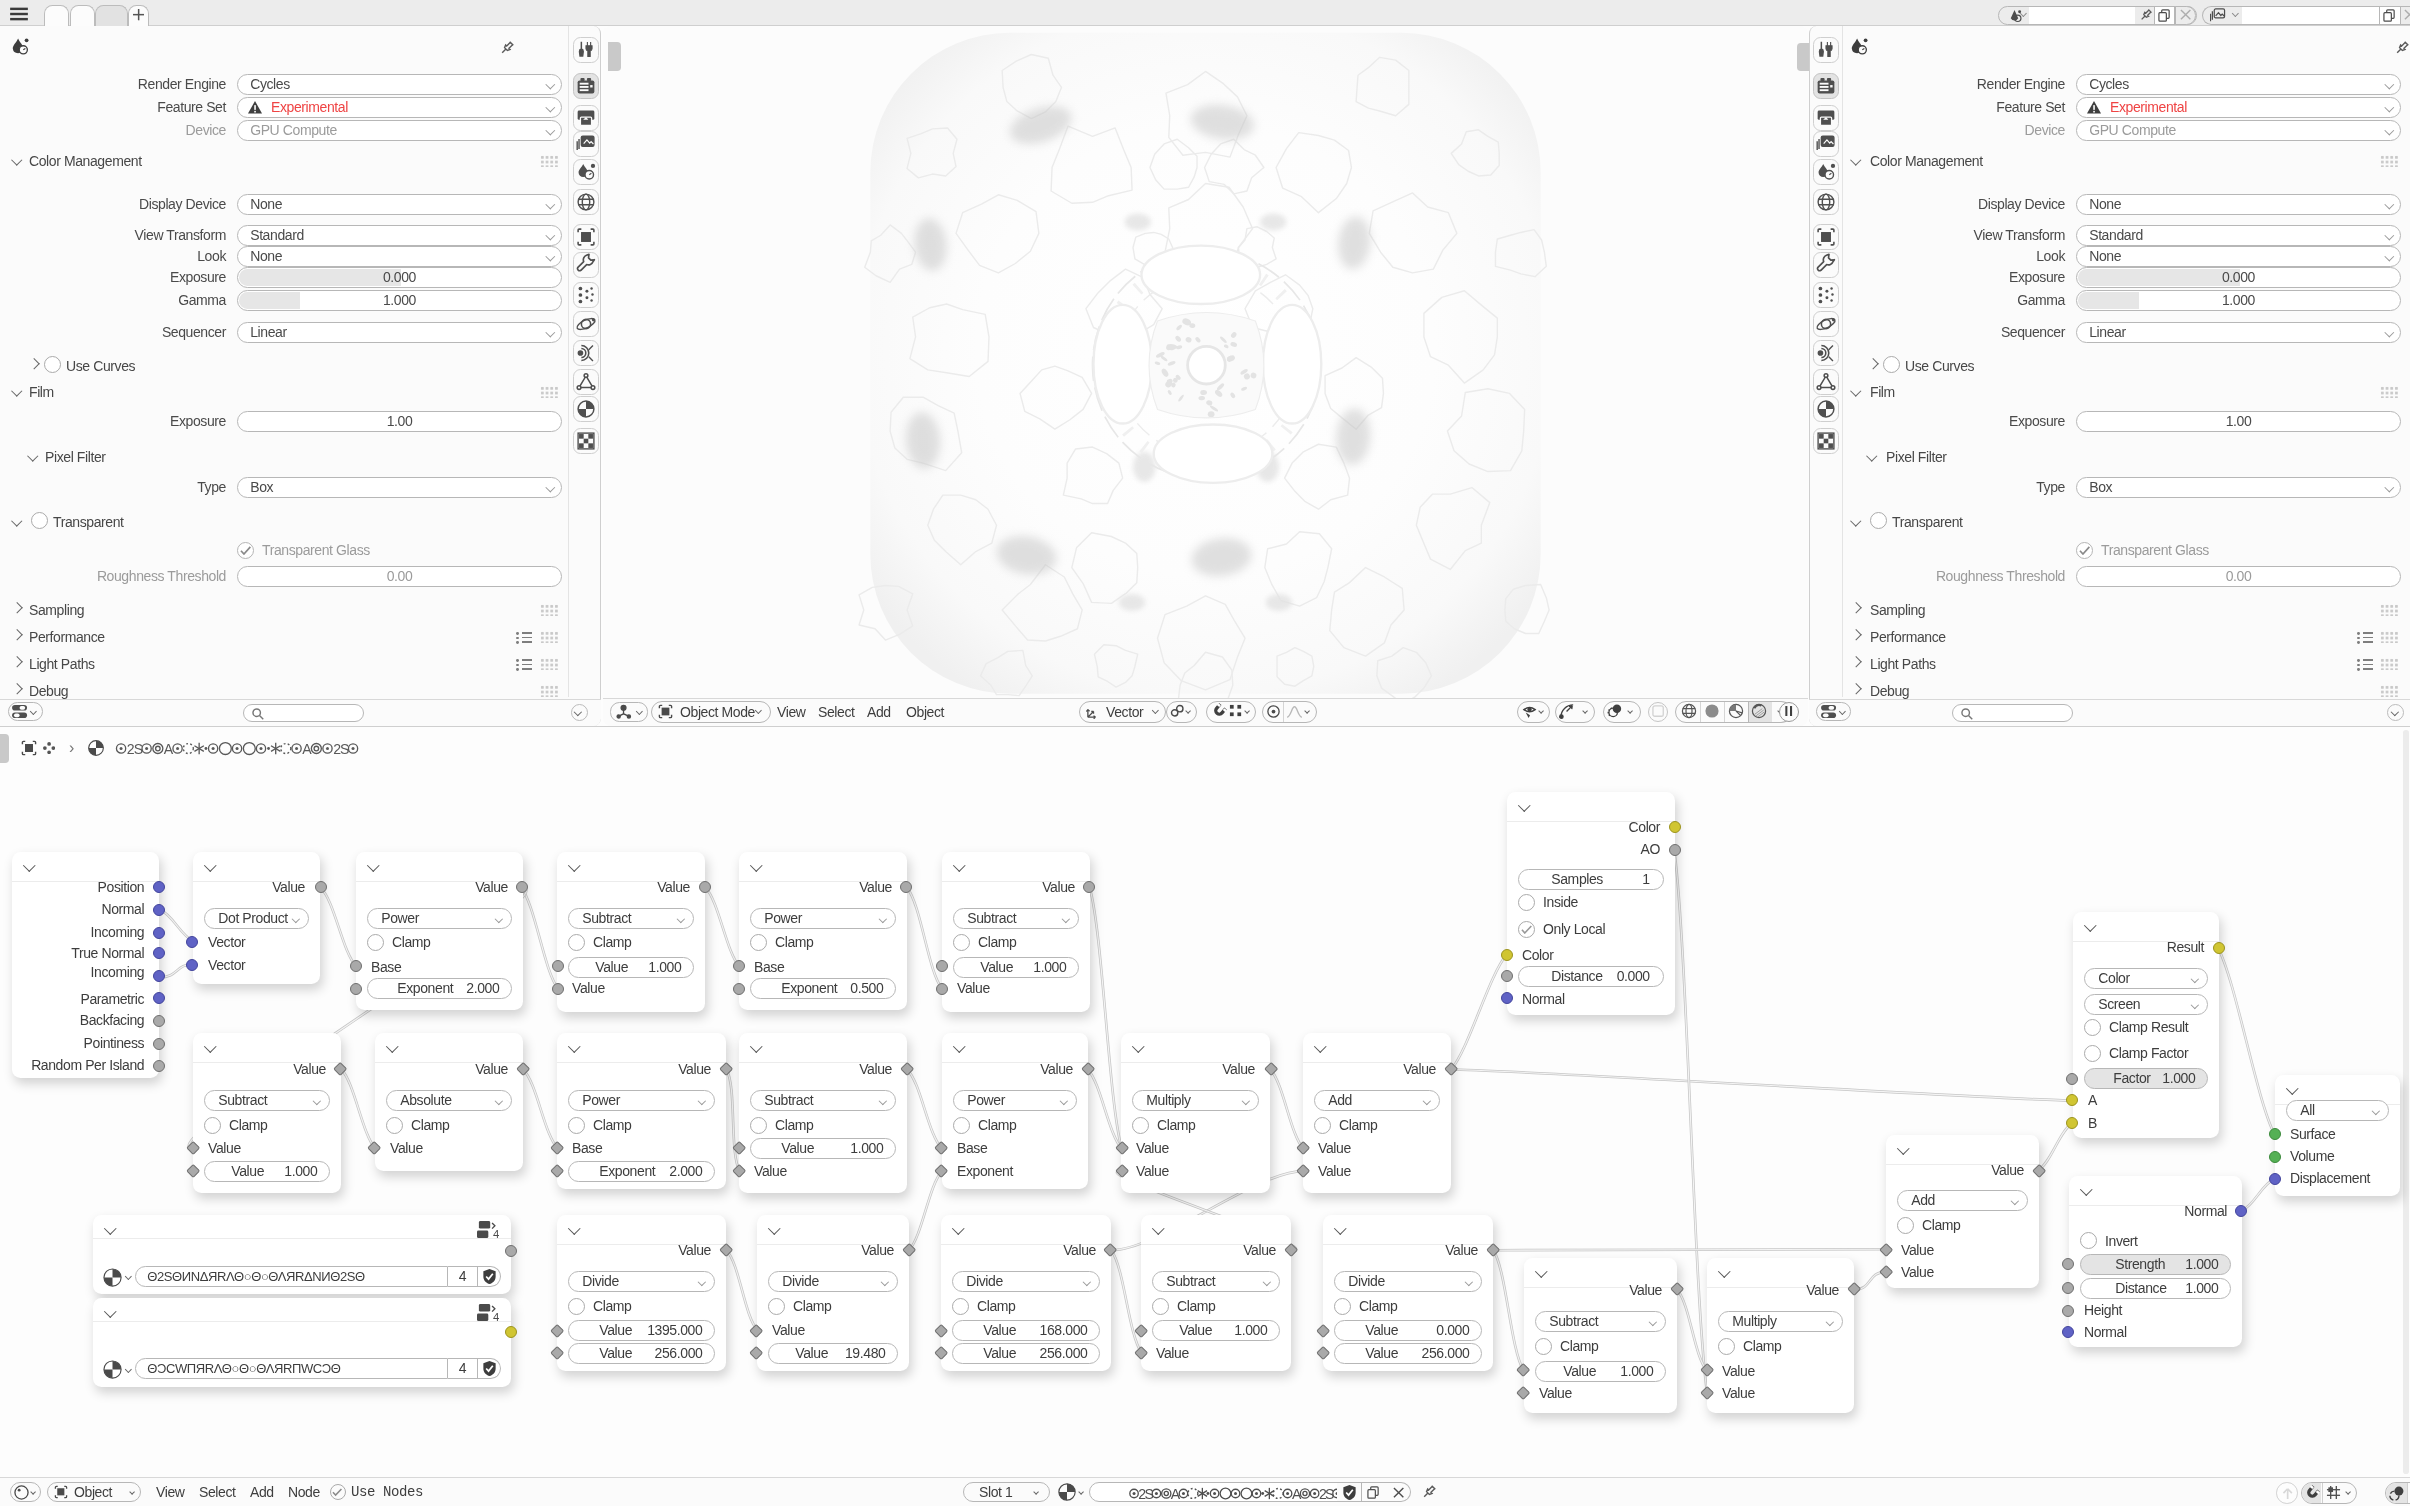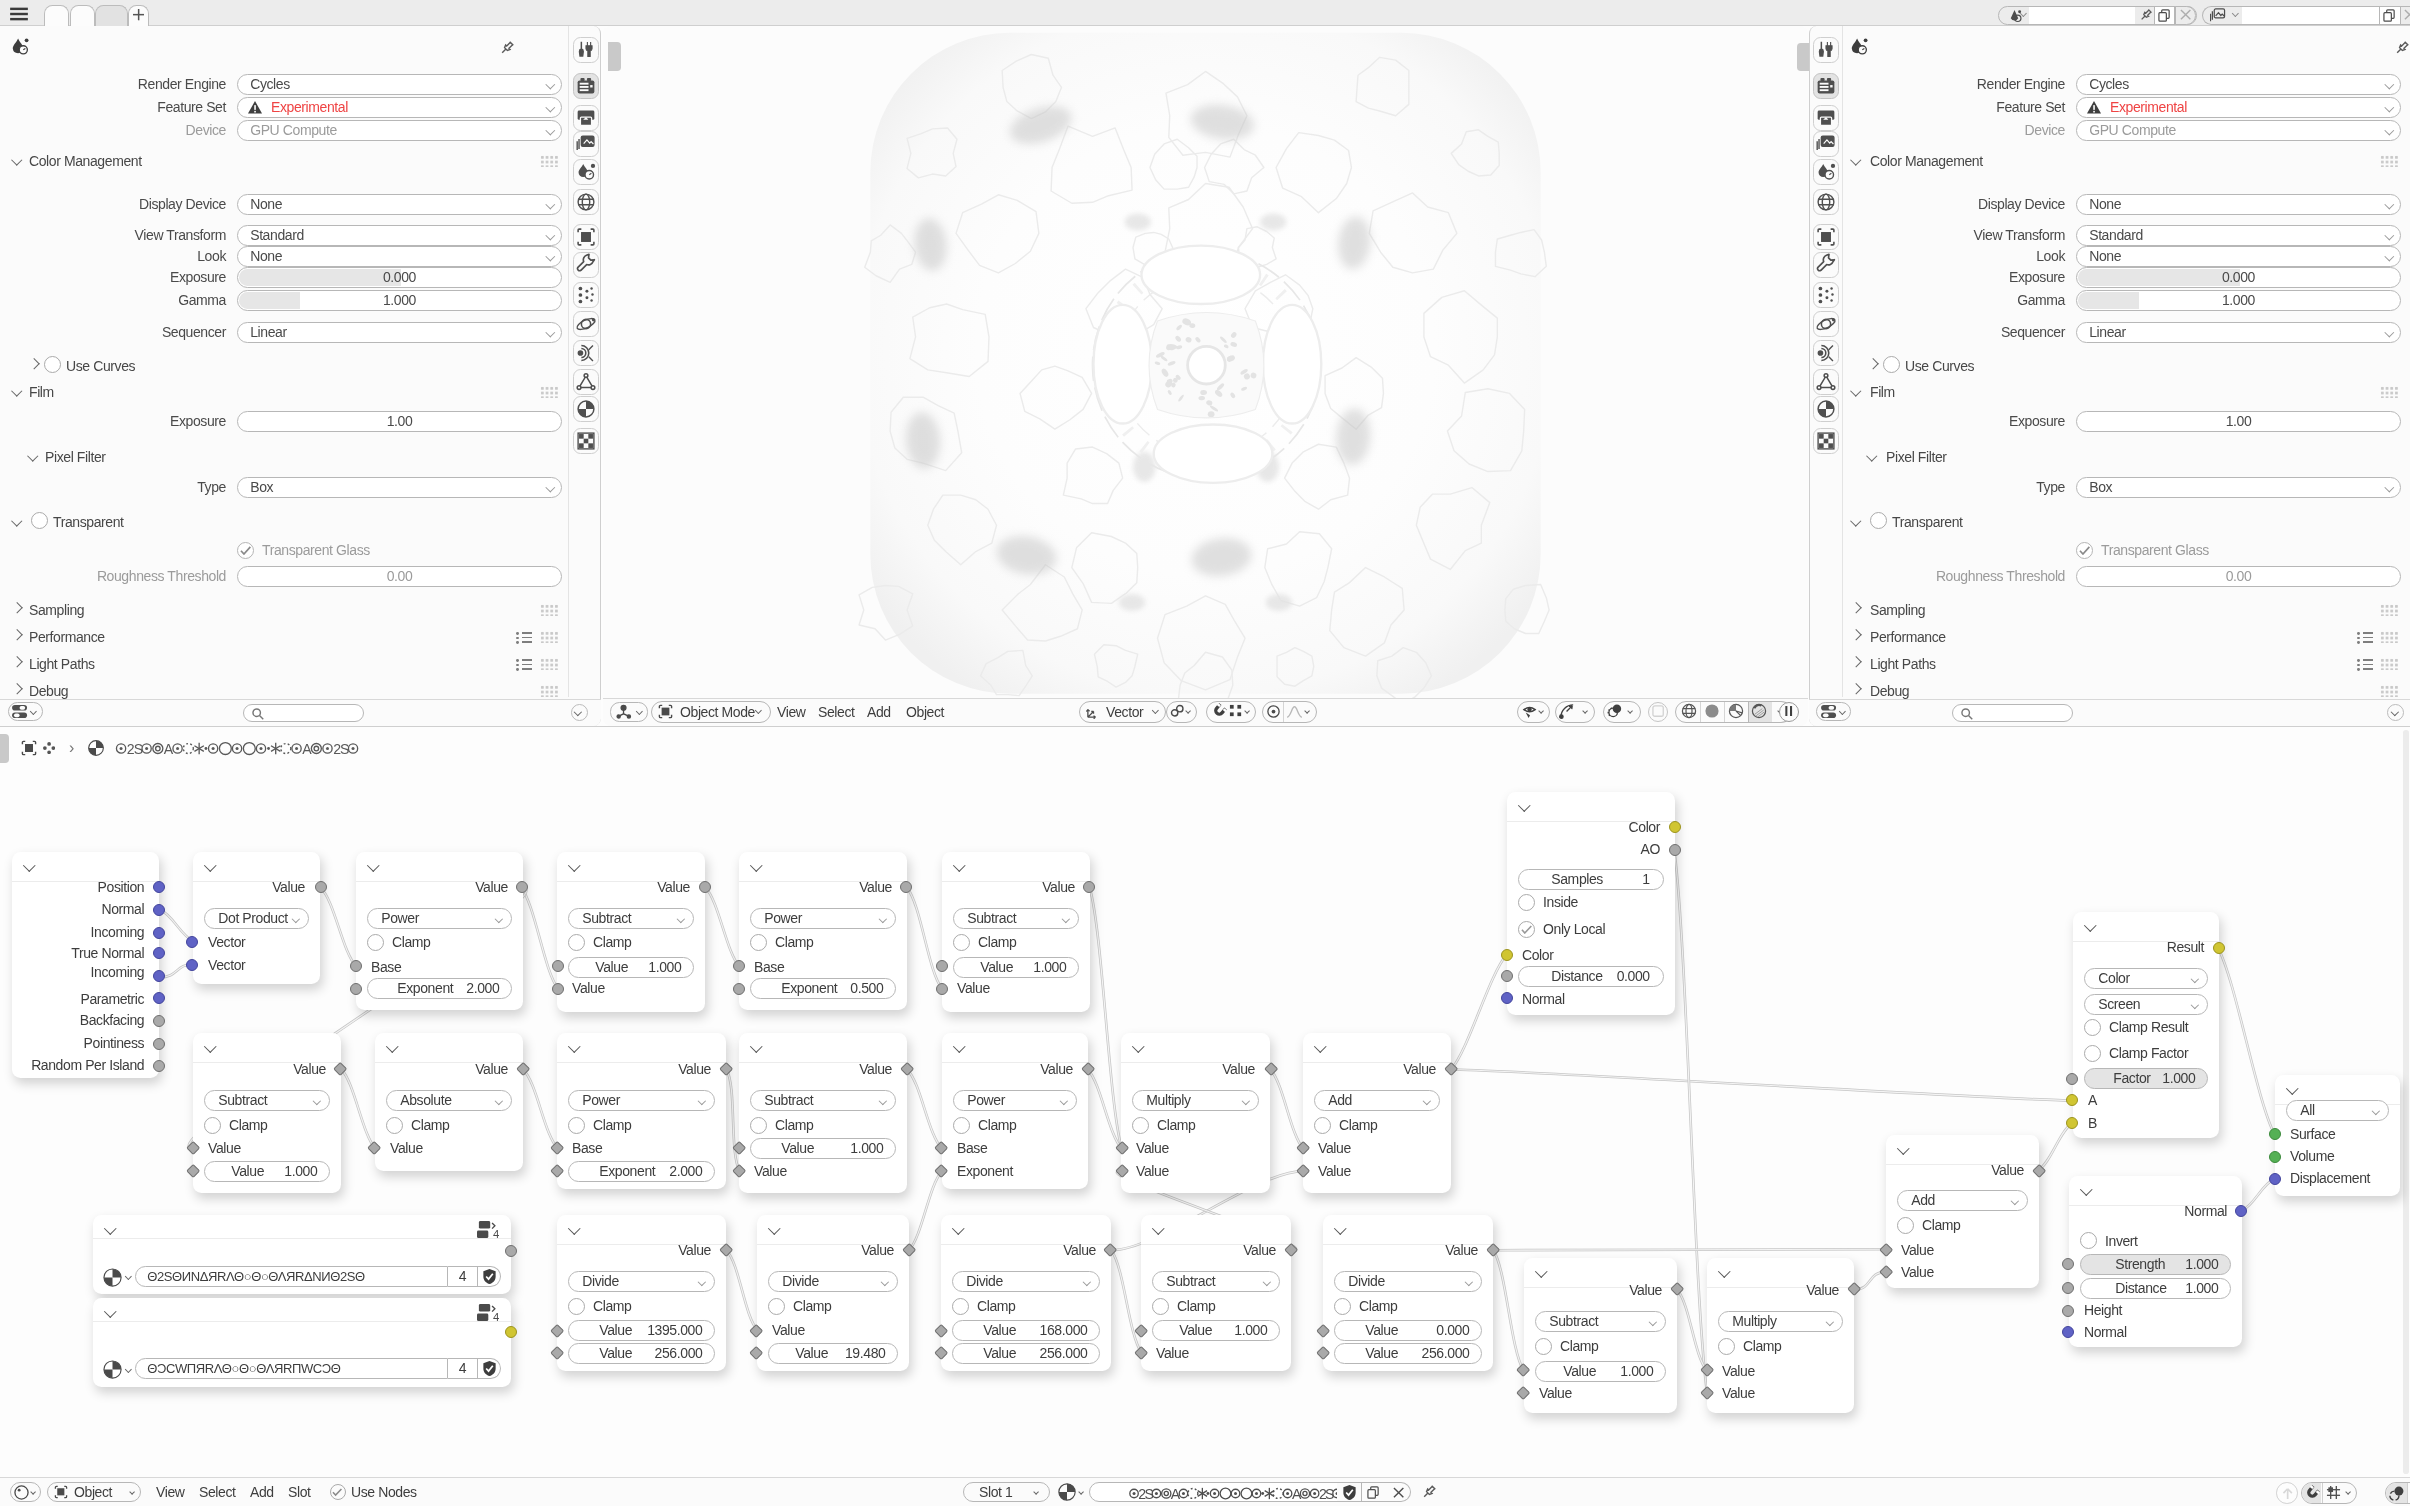--- a/index.html
+++ b/index.html
@@ -1722,27 +1722,27 @@
   </svg>
 <div class="menu" style="left:74px;top:1478px;">Object</div>
 <div class="chevd" style="left:130px;top:1490px;width:4.2px;height:4.2px;"></div>
 
 <div class="menu" style="left:156px;top:1478px;">View</div>
 
 <div class="menu" style="left:199px;top:1478px;">Select</div>
 
 <div class="menu" style="left:250px;top:1478px;">Add</div>
 
-<div class="menu" style="left:288px;top:1478px;">Slot</div>
+<div class="menu" style="left:288px;top:1478px;">Node</div>
 
 <div class="abs" style="left:330px;top:1484px;width:16px;height:16px;border:1.2px solid #aaa;border-radius:50%;background:#fbfbfb;"></div>
 <svg class="abs" style="left:332px;top:1488px" width="10.4" height="8.5" viewBox="0 0 11 9">
     <path d="M1 4.5 l2.8 3 L10 1" fill="none" stroke="#8a8a8a" stroke-width="1.6"></path>
   </svg>
-<div class="menu" style="left:351px;top:1478px;">Use Nodes</div>
+<div class="menu" style="left:351px;top:1478px;font-family:Liberation Mono, monospace;">Use Nodes</div>
 
 <div class="abs" style="left:963px;top:1482px;width:87px;height:20px;border:1.1px solid #b7b7b7;border-radius:10.4px;background:#fbfbfb;"></div>
 <div class="menu" style="left:979px;top:1478px;">Slot 1</div>
 <div class="chevd" style="left:1034px;top:1490px;width:4.2px;height:4.2px;"></div>
 
 <svg class="abs" style="left:1058px;top:1483px" width="18" height="18" viewBox="0 0 19 19">
     <circle cx="9.5" cy="9.5" r="8.6" fill="none" stroke="#4a4a4a" stroke-width="1.2"></circle>
     <path d="M9.5 9.5 V.9 A8.6 8.6 0 0 1 18.1 9.5 Z" fill="#4a4a4a"></path>
     <path d="M9.5 9.5 H.9 A8.6 8.6 0 0 0 9.5 18.1 Z" fill="#4a4a4a"></path>
   </svg>

